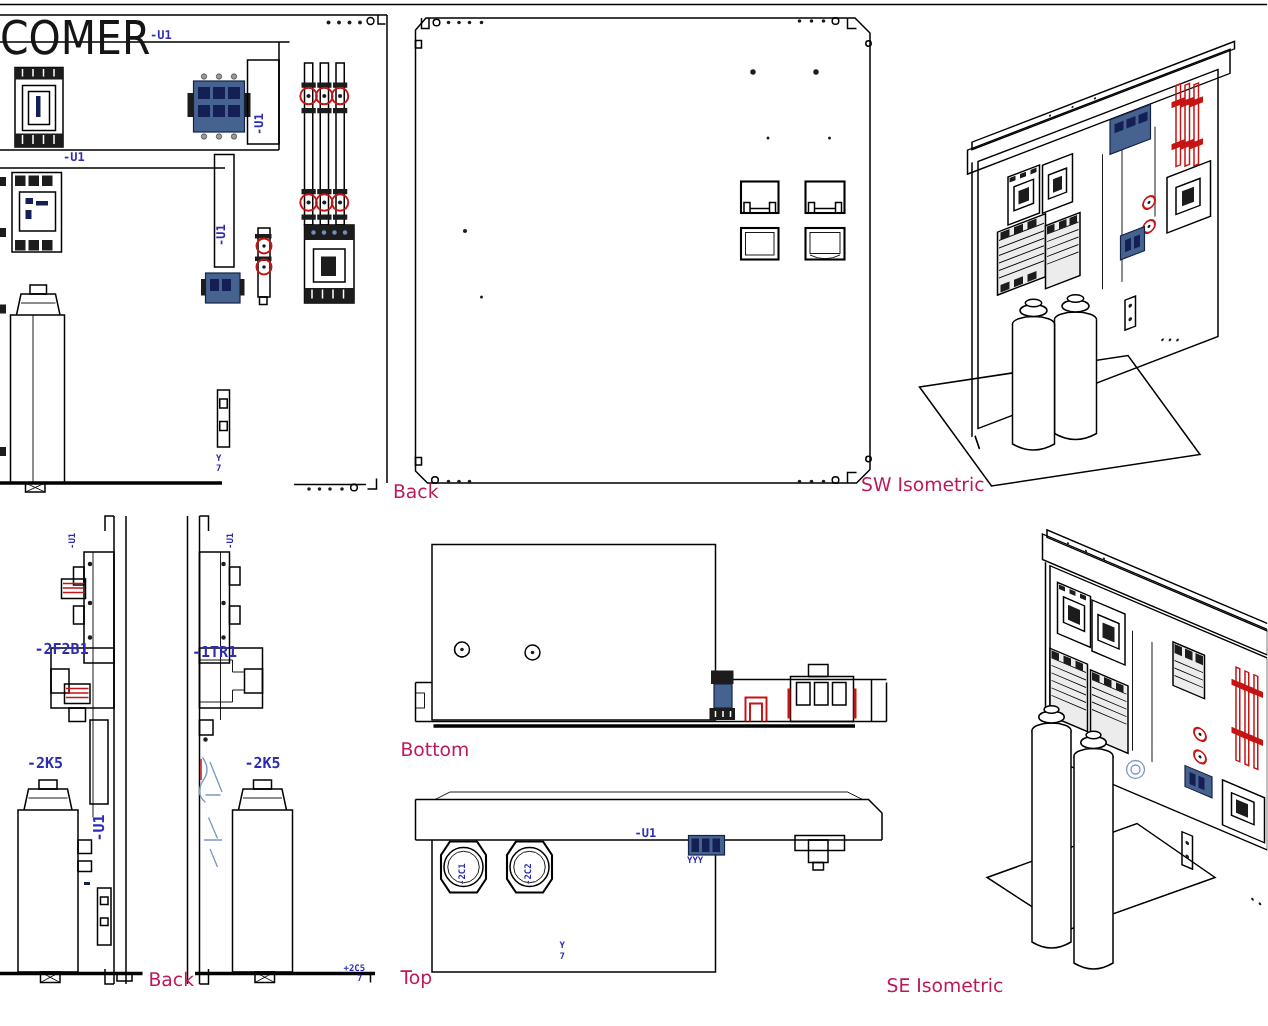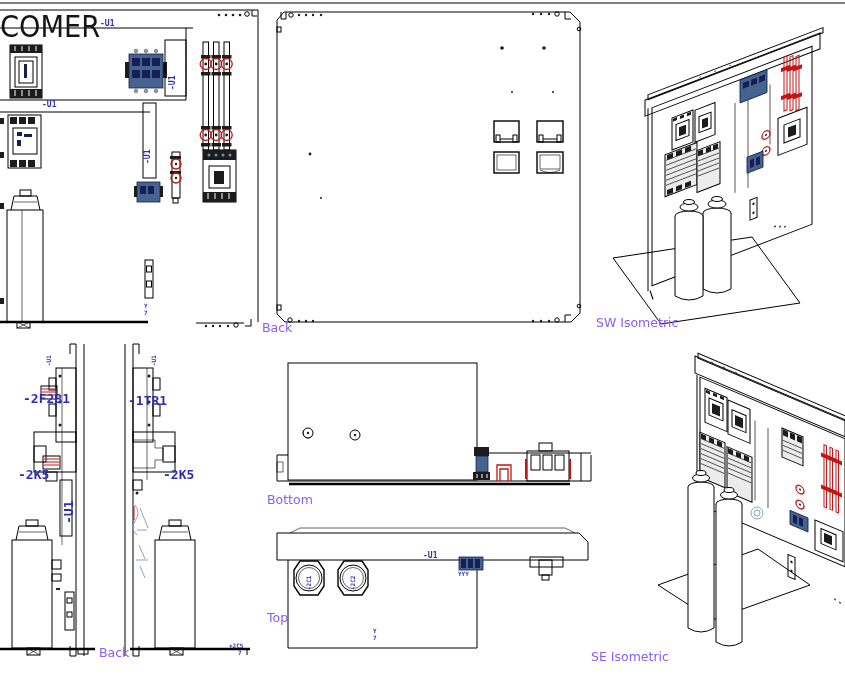--- a/index.html
+++ b/index.html
@@ -18,23 +18,23 @@
   .rd{fill:none;stroke:#c41414;stroke-width:1.3;}
   .rdf{fill:#c41414;stroke:none;}
   .rl{fill:none;stroke:#c41414;stroke-width:1;}
   .gr{fill:#9a9a9a;stroke:#444;stroke-width:.5;}
   .lb{fill:none;stroke:#7b98c4;stroke-width:.9;}
   .ws{fill:none;stroke:#fff;stroke-width:1;}
   .gy{fill:#ececec;stroke:#000;stroke-width:1;}
   
   .ttl{position:absolute;color:#151515;font-size:31px;letter-spacing:0;
        transform:scaleX(.88);transform-origin:left top;white-space:nowrap;}
-  .lab{position:absolute;color:#8b5cf6;font-size:12.5px;white-space:nowrap;text-align:right;}
+  .lab{position:absolute;color:#be185d;font-size:12.5px;white-space:nowrap;text-align:right;}
   .ann{position:absolute;color:#2d2db4;font:bold 8px "DejaVu Sans Mono",monospace;white-space:nowrap;}
-  .ann7{font-size:13px;}
+  .ann7{font-size:10px;margin-top:37px;}
   .ann6{font-size:6px;}
   .vt{writing-mode:vertical-rl;transform:rotate(180deg);}
 </style>
 </head>
 <body>
 
 <div class="stage">
 
 <svg width="845" height="684" viewBox="0 0 845 684">
 
@@ -532,24 +532,24 @@
   <span class="ttl" style="left:0;top:8px">COMER</span>
 
   <span class="ann" style="left:100px;top:19px">-U1</span>
   <span class="ann" style="left:42px;top:100px">-U1</span>
   <span class="ann vt" style="left:168px;top:50px;height:40px">-U1</span>
   <span class="ann vt" style="left:143px;top:120px;height:44px">-U1</span>
   <span class="ann ann6" style="left:144px;top:302px">Y</span>
   <span class="ann ann6" style="left:144px;top:309px">7</span>
 
   <span class="lab" style="left:262px;top:320px">Back</span>
-  <span class="lab" style="left:596px;top:315px">SW Isometric</span>
+  <span class="lab" style="left:574px;top:315px">SW Isometric</span>
   <span class="lab" style="left:99px;top:645px">Back</span>
   <span class="lab" style="left:267px;top:492px">Bottom</span>
-  <span class="lab" style="left:267px;top:610px">Top</span>
+  <span class="lab" style="left:267px;top:644px">Top</span>
   <span class="lab" style="left:591px;top:649px">SE Isometric</span>
 
   <span class="ann ann7" style="left:23px;top:391px">-2F2B1</span>
   <span class="ann ann7" style="left:128px;top:393px">-1TR1</span>
   <span class="ann ann7" style="left:18px;top:467px">-2K5</span>
   <span class="ann ann7" style="left:163px;top:467px">-2K5</span>
   <span class="ann ann7 vt" style="left:61px;top:492px;height:32px">-U1</span>
   <span class="ann ann6 vt" style="left:45px;top:348px;height:18px">-U1</span>
   <span class="ann ann6 vt" style="left:150px;top:348px;height:18px">-U1</span>
   <span class="ann ann6" style="left:229px;top:642px">+2C5</span>

